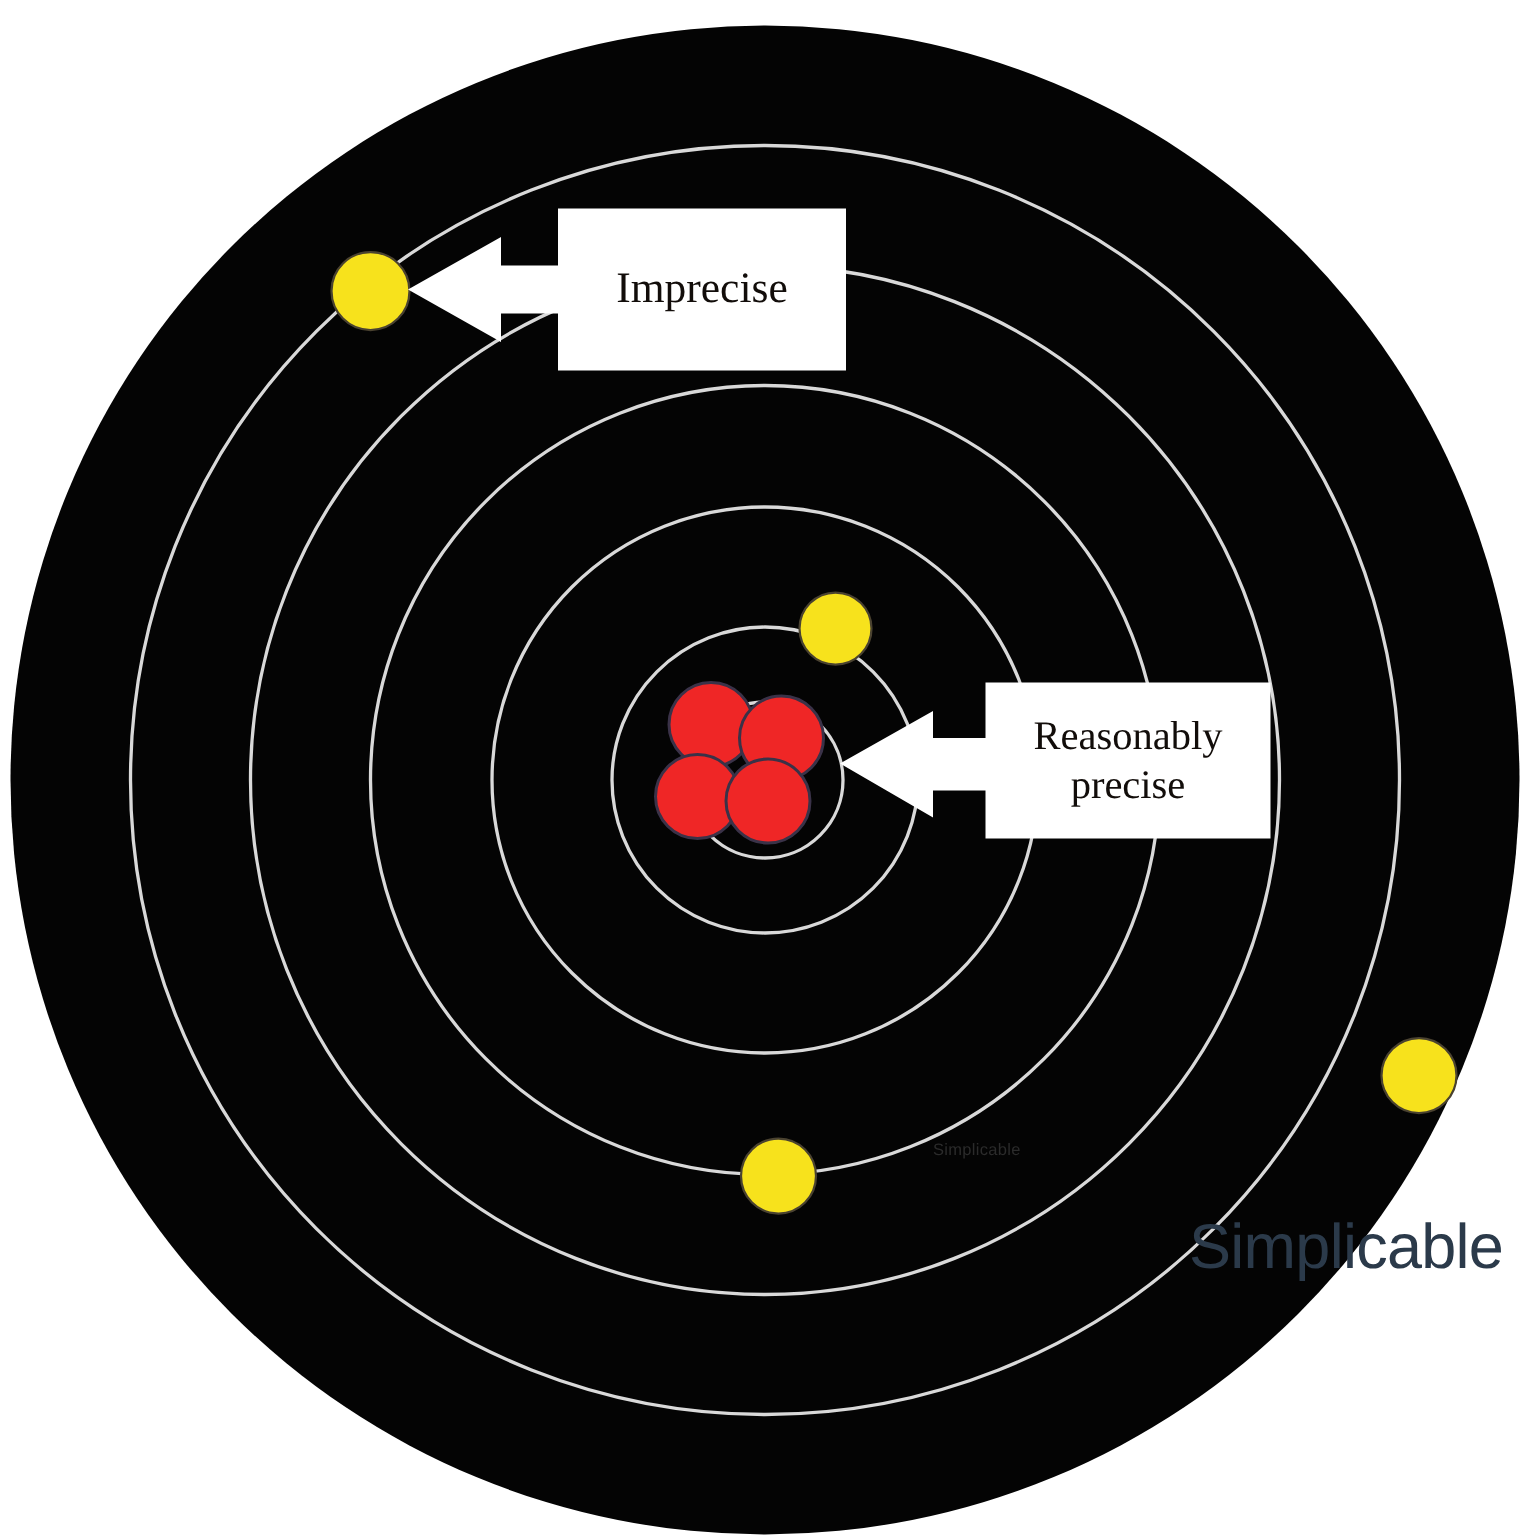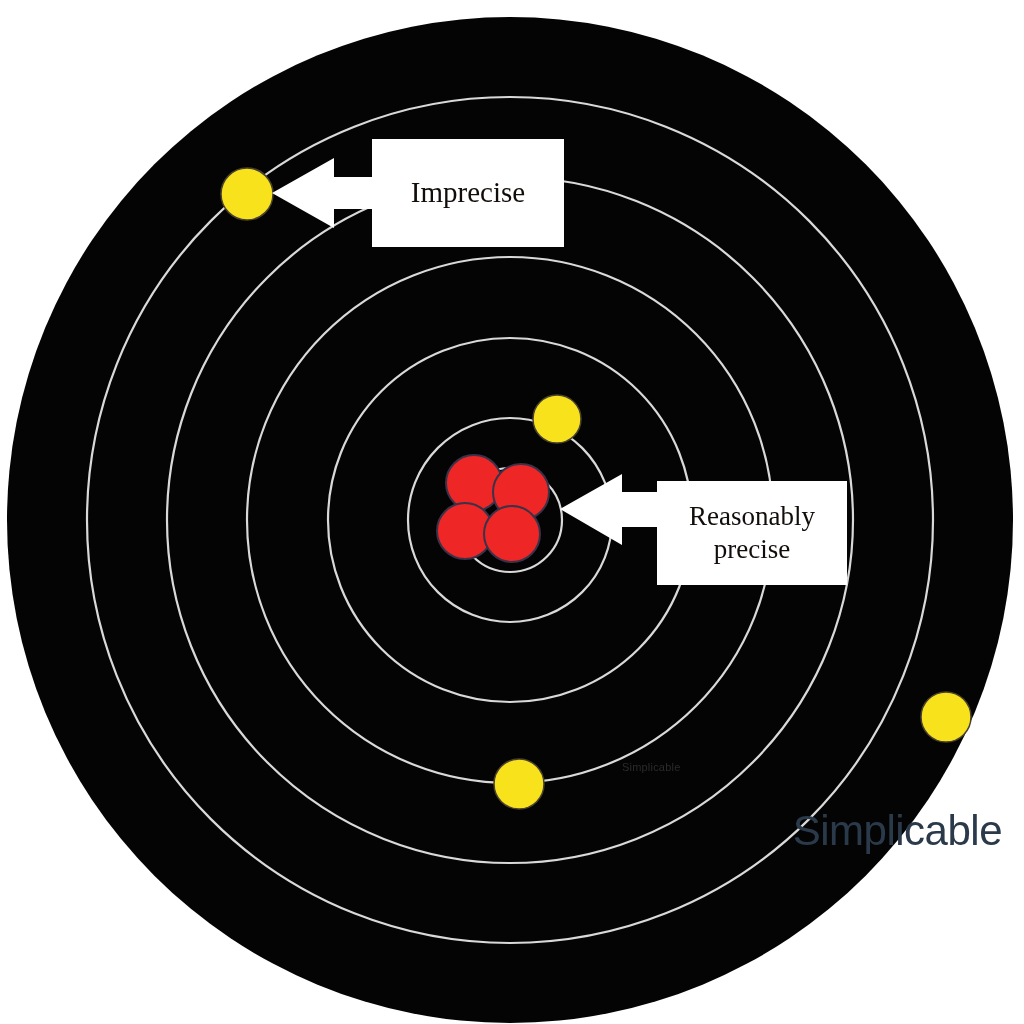--- a/index.html
+++ b/index.html
@@ -50,21 +50,21 @@
   #callout-imprecise {
     left: 372px;
     top: 139px;
     width: 192px;
     height: 108px;
     font-size: 29px;
   }
 
   #callout-precise {
     left: 657px;
-    top: 481px;
+    top: 455px;
     width: 190px;
     height: 104px;
     font-size: 27px;
   }
 
   .callout-text {
     display: block;
     padding: 0 6px;
   }
 

